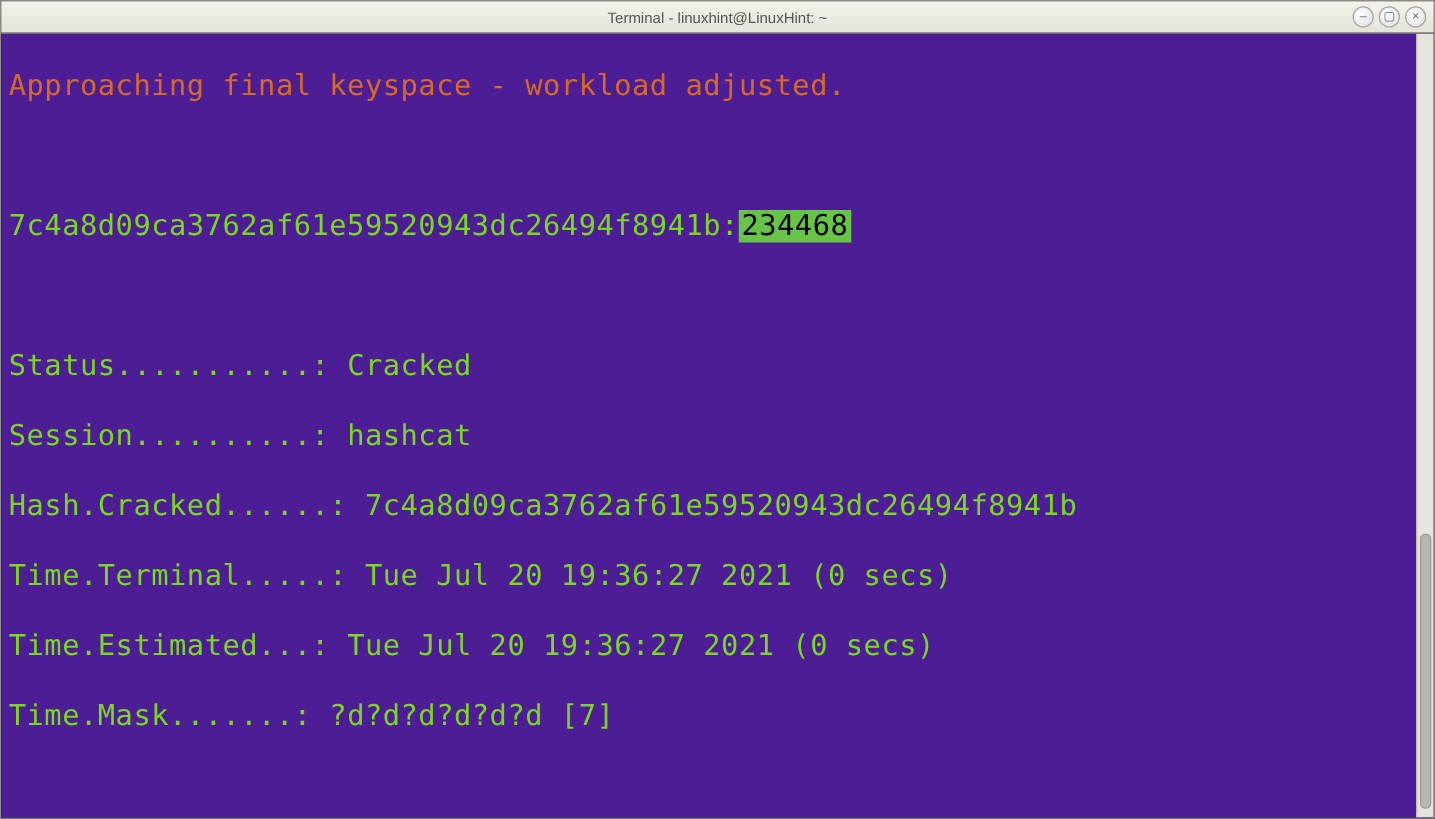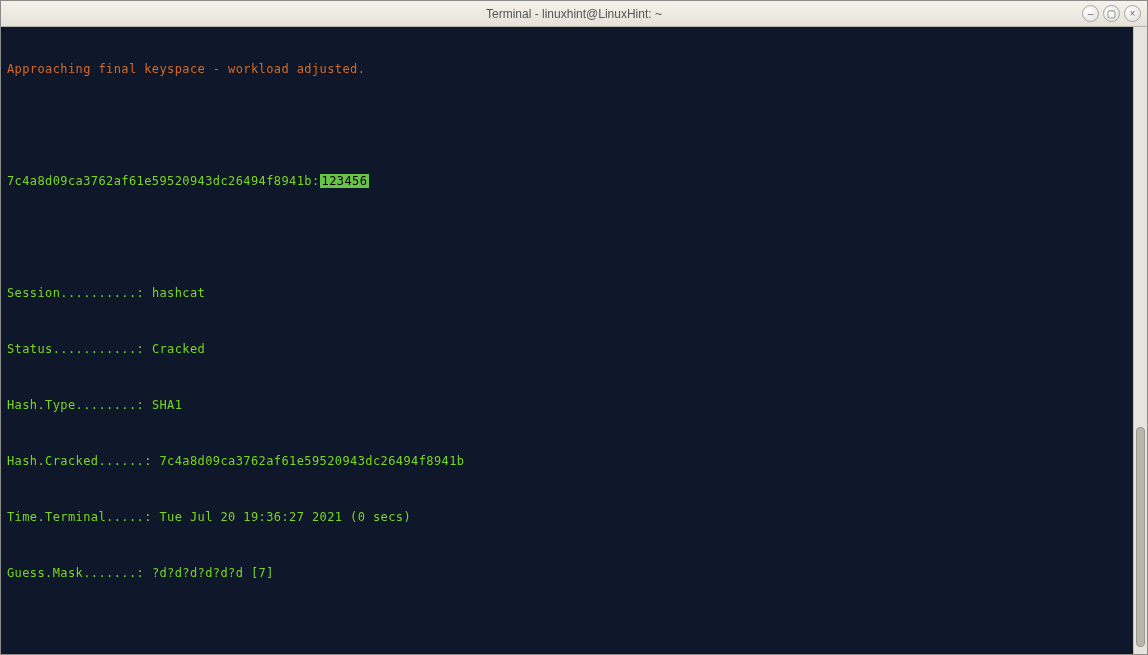--- a/index.html
+++ b/index.html
@@ -29,23 +29,23 @@
     }
     .ctl {
       width: 17px; height: 17px; border-radius: 50%;
       background: radial-gradient(circle at 5px 5px, #fff, #ddd);
       border: 1px solid #a8a8a0;
       font-size: 10px; line-height: 15px; text-align: center; color: #666;
       cursor: pointer;
     }
 
     .term {
-      flex: 1 1 auto; background: #0f172a; color: #7ad81e;
+      flex: 1 1 auto; background: #4c1d95; color: #7ad81e;
       font-family: "DejaVu Sans Mono","Liberation Mono",monospace;
-      font-size: 12px; line-height: 28px; letter-spacing: 0.4px;
+      font-size: 23px; line-height: 28px; letter-spacing: 0.4px;
       padding: 0 22px 0 6px; white-space: pre; overflow: hidden;
       position: relative;
     }
 
     .orange { color: #d56a28; }
     .hl { background: #67c447; color: #000; font-weight: 500; padding: 0 2px; }
 
     .scroll {
       position: absolute; right: 0; top: 0; bottom: 0; width: 14px;
       background: #e6e4dc; border-left: 1px solid #c4c2b8;
@@ -66,28 +66,28 @@
     <div class="controls">
       <div class="ctl">–</div>
       <div class="ctl">▢</div>
       <div class="ctl">×</div>
     </div>
   </div>
 
   <div class="term">
 <span class="row orange">Approaching final keyspace - workload adjusted.</span>
 <span class="row"> </span>
-<span class="row"><span>7c4a8d09ca3762af61e59520943dc26494f8941b:</span><span class="hl">123456</span></span>
+<span class="row"><span>7c4a8d09ca3762af61e59520943dc26494f8941b:</span><span class="hl">234468</span></span>
 <span class="row"> </span>
+<span class="row"><span>Status...........: </span><span>Cracked</span></span>
 <span class="row"><span>Session..........: </span><span>hashcat</span></span>
-<span class="row"><span>Status...........: </span><span>Cracked</span></span>
-<span class="row"><span>Hash.Type........: </span><span>SHA1</span></span>
 <span class="row"><span>Hash.Cracked......: </span><span>7c4a8d09ca3762af61e59520943dc26494f8941b</span></span>
 <span class="row"><span>Time.Terminal.....: </span><span>Tue Jul 20 19:36:27 2021 (0 secs)</span></span>
-<span class="row"><span>Guess.Mask.......: </span><span>?d?d?d?d?d?d [7]</span></span>
+<span class="row"><span>Time.Estimated...: </span><span>Tue Jul 20 19:36:27 2021 (0 secs)</span></span>
+<span class="row"><span>Time.Mask.......: </span><span>?d?d?d?d?d?d [7]</span></span>
 
 
 
 
 
 
 
 
 
 

